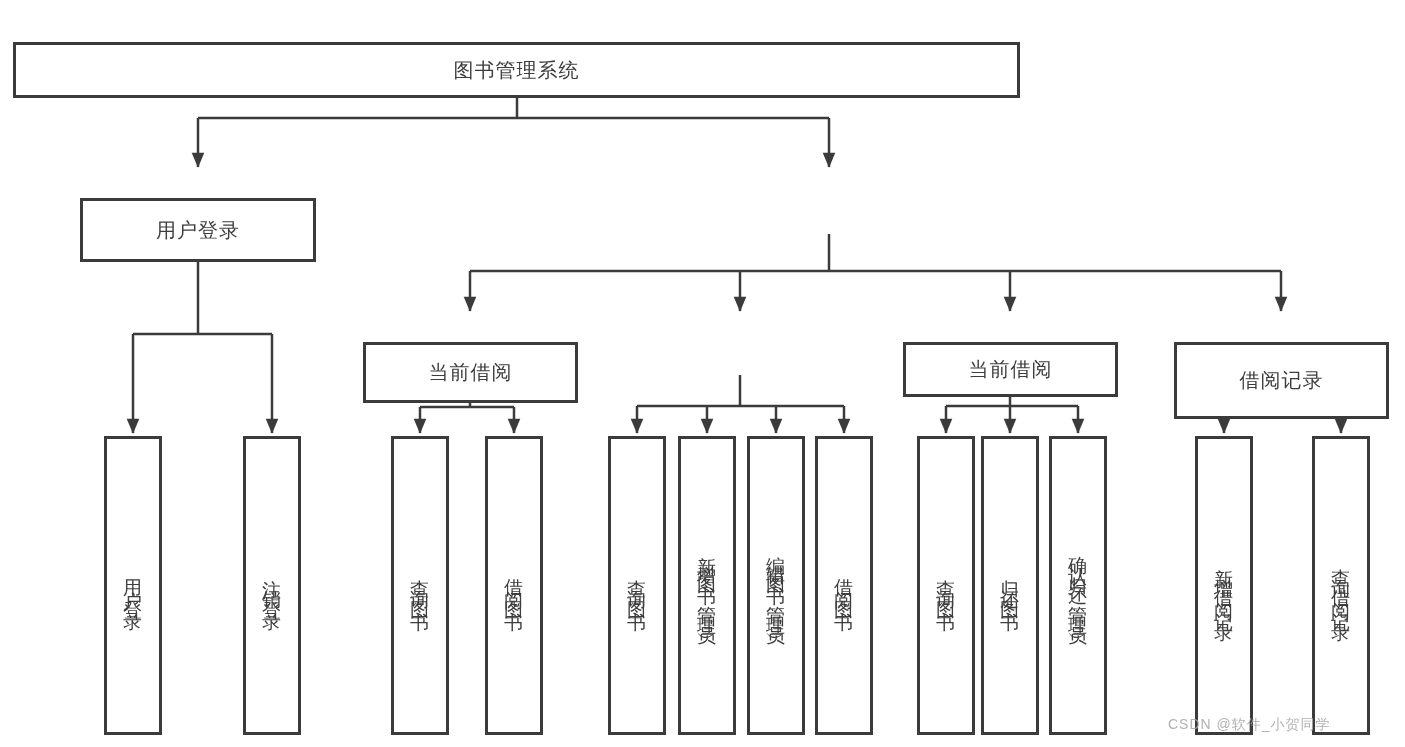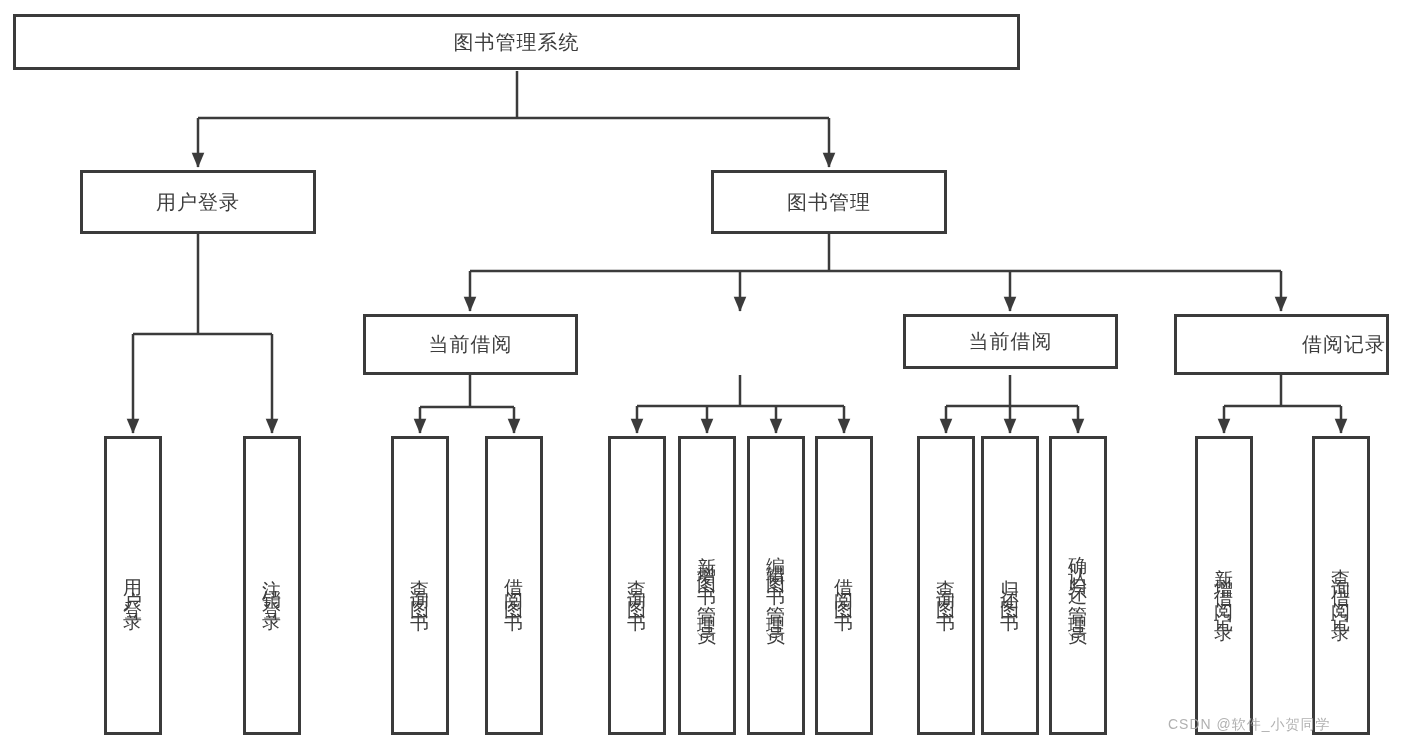--- a/index.html
+++ b/index.html
@@ -14,21 +14,21 @@
   .box{
     position:absolute;
     box-sizing:border-box;
     border:3px solid #3b3b3b;
     background:#ffffff;
     display:flex;
     align-items:center;
     justify-content:center;
     color:#3d3d3d;
   }
-  .h{font-size:20px;letter-spacing:1px;white-space:nowrap;}
+  .h{font-size:20px;letter-spacing:1px;white-space:nowrap;margin-top:28px;}
   .v .vtxt{
     writing-mode:vertical-rl;
     text-orientation:mixed;
     font-size:19px;
     line-height:1;
     letter-spacing:11px;
   }
   .wm{
     position:absolute;
     left:1168px;top:716px;
@@ -96,31 +96,28 @@
     </g>
   </svg>
 
   <div class="box h" style="left:13px;top:14px;width:1007px;height:56px;">
     <span>图书管理系统</span>
   </div>
 
   <div class="box h" style="left:80px;top:170px;width:236px;height:64px;">
     <span>用户登录</span>
   </div>
-  <div class="box h" style="left:711px;top:170px;width:236px;height:64px;">
-    <span>图书管理</span>
-  </div>
 
   <div class="box h" style="left:363px;top:314px;width:215px;height:61px;">
     <span>当前借阅</span>
   </div>
   <div class="box h" style="left:903px;top:314px;width:215px;height:55px;">
     <span>当前借阅</span>
   </div>
-  <div class="box h" style="left:1174px;top:314px;width:215px;height:61px;justify-content:flex-end;">
+  <div class="box h" style="left:1174px;top:314px;width:215px;height:77px;">
     <span>借阅记录</span>
   </div>
 
   <div class="box v" style="left:104px;top:436px;width:58px;height:299px;">
     <span class="vtxt">用户登录</span>
   </div>
   <div class="box v" style="left:243px;top:436px;width:58px;height:299px;">
     <span class="vtxt">注销登录</span>
   </div>
 

